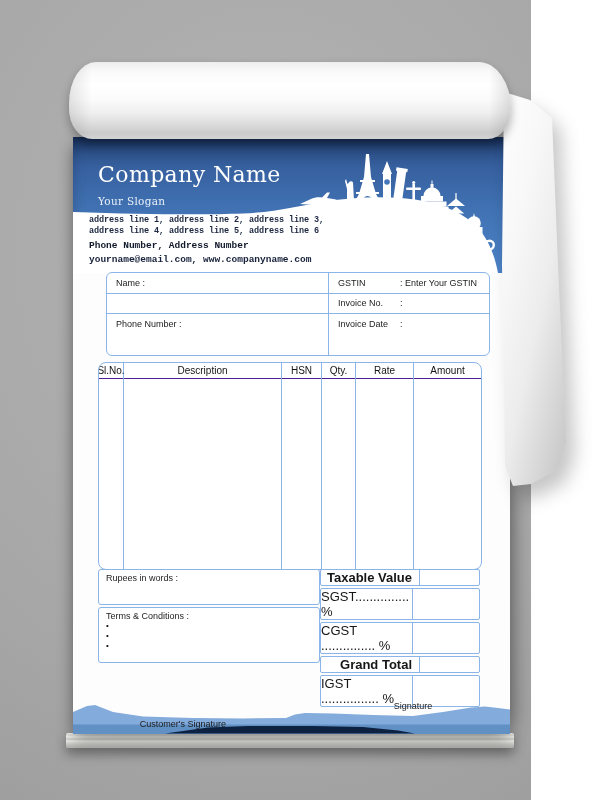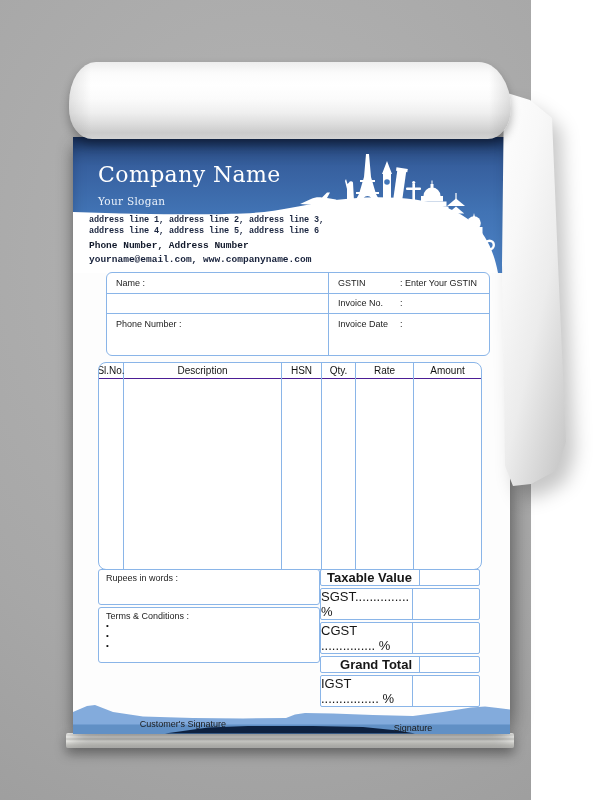--- a/index.html
+++ b/index.html
@@ -70,21 +70,21 @@
     gap:2px;z-index:5;}
   .tax-row{flex:1;display:flex;border:1px solid #8ab5e8;border-radius:2px;background:#fff;}
   .tax-label{width:91px;border-right:1px solid #8ab5e8;display:flex;align-items:center;font-size:13px;color:#161616;}
   .tax-label.right{justify-content:flex-end;padding-right:7px;font-weight:600;}
   .tax-label.center{justify-content:center;}
   .tax-amt{flex:1;}
 
   
   .sig{position:absolute;font-size:9px;color:#1a1a1a;text-align:center;z-index:6;}
   .sig.customer{left:50px;top:582px;width:120px;}
-  .sig.vendor{left:303px;top:586px;width:74px;}
+  .sig.vendor{left:303px;top:564px;width:74px;}
 
   
   .waves{position:absolute;left:0;bottom:0;width:437px;height:32px;z-index:4;}
 
   
   .roll{position:absolute;left:69px;top:62px;width:442px;height:77px;z-index:7;
     border-radius:30px 36px 26px 26px / 46px 52px 34px 34px;
     background:
       linear-gradient(90deg,rgba(0,0,0,.10) 0%,rgba(0,0,0,0) 5%,rgba(0,0,0,0) 95%,rgba(0,0,0,.12) 100%),
       linear-gradient(180deg,#ededed 0%,#fbfbfb 14%,#ffffff 30%,#fbfbfb 48%,#efefef 66%,#dddddd 80%,#cbcbcb 92%,#d3d3d3 100%);

